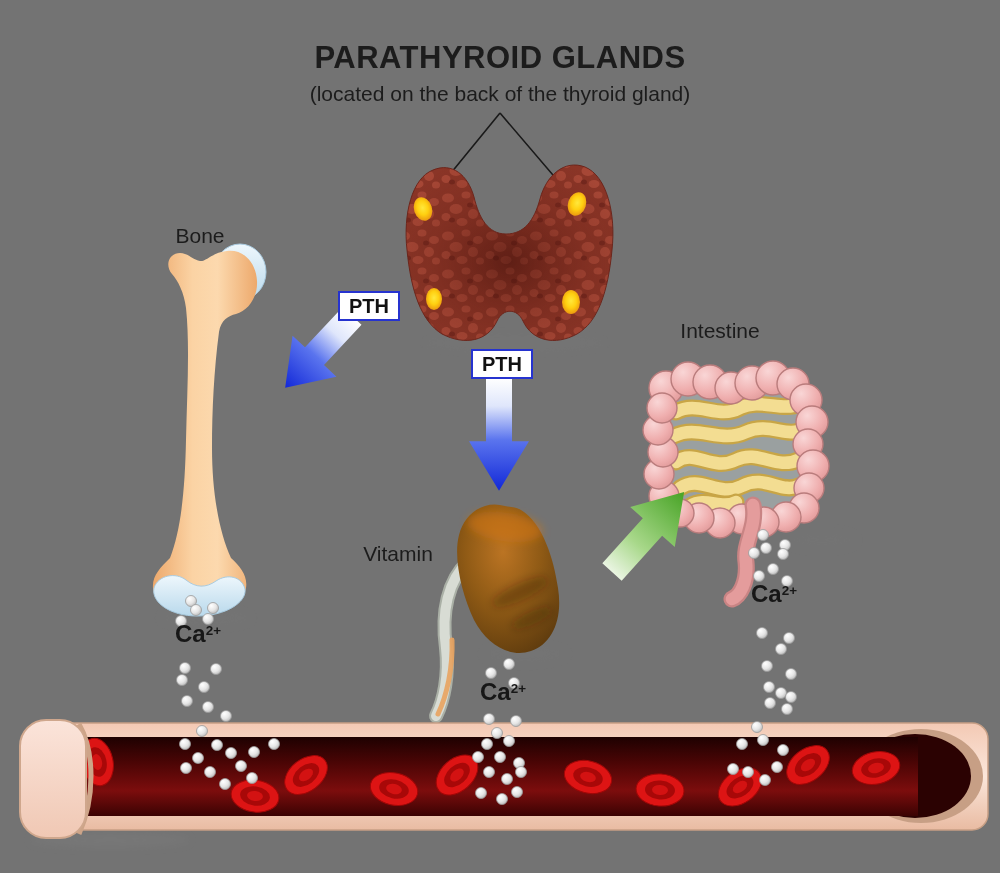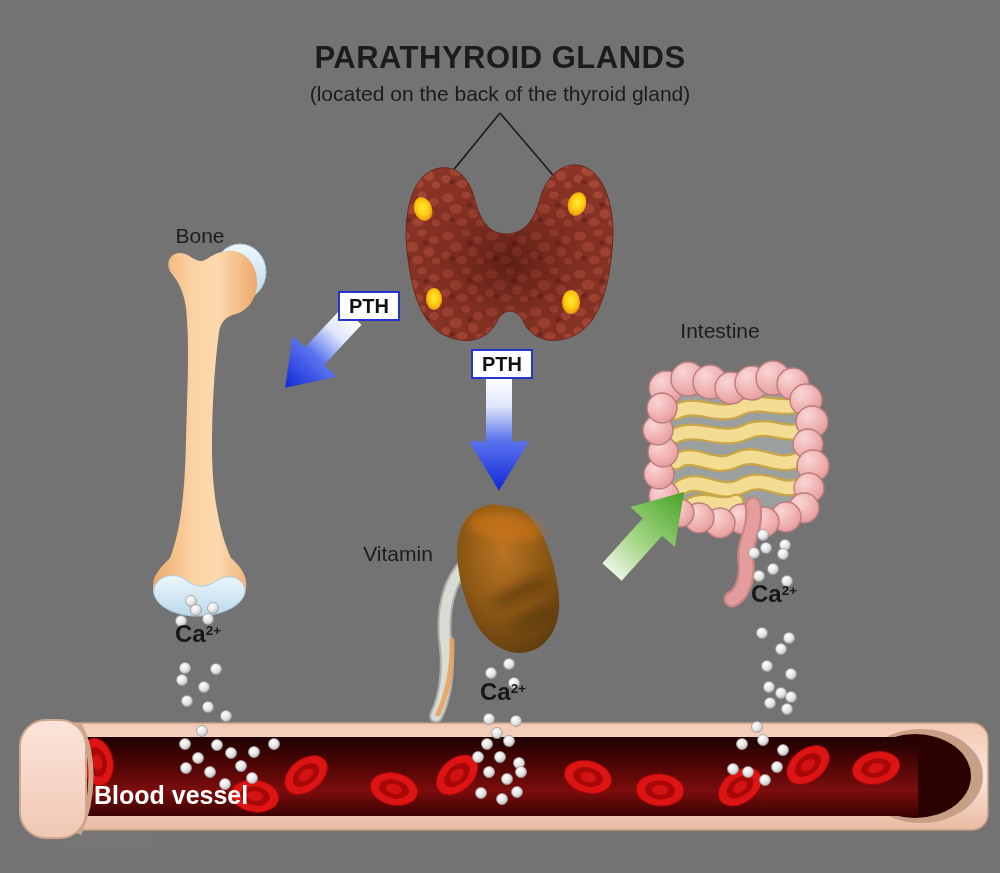--- a/index.html
+++ b/index.html
@@ -327,14 +327,13 @@
   <div class="lbl organ intestine-lbl">Intestine</div>
   <div class="lbl organ kidney-lbl">Vitamin</div>
 
   <div class="hormone-box pth1">PTH</div>
   <div class="hormone-box pth2">PTH</div>
 
   <div class="ca ca-bone"><span>Ca</span><sup>2+</sup></div>
   <div class="ca ca-kidney"><span>Ca</span><sup>2+</sup></div>
   <div class="ca ca-intestine"><span>Ca</span><sup>2+</sup></div>
 
-  <div class="lbl vessel-lbl">Blood vessel</div>
 </div>
 
 </body></html>

